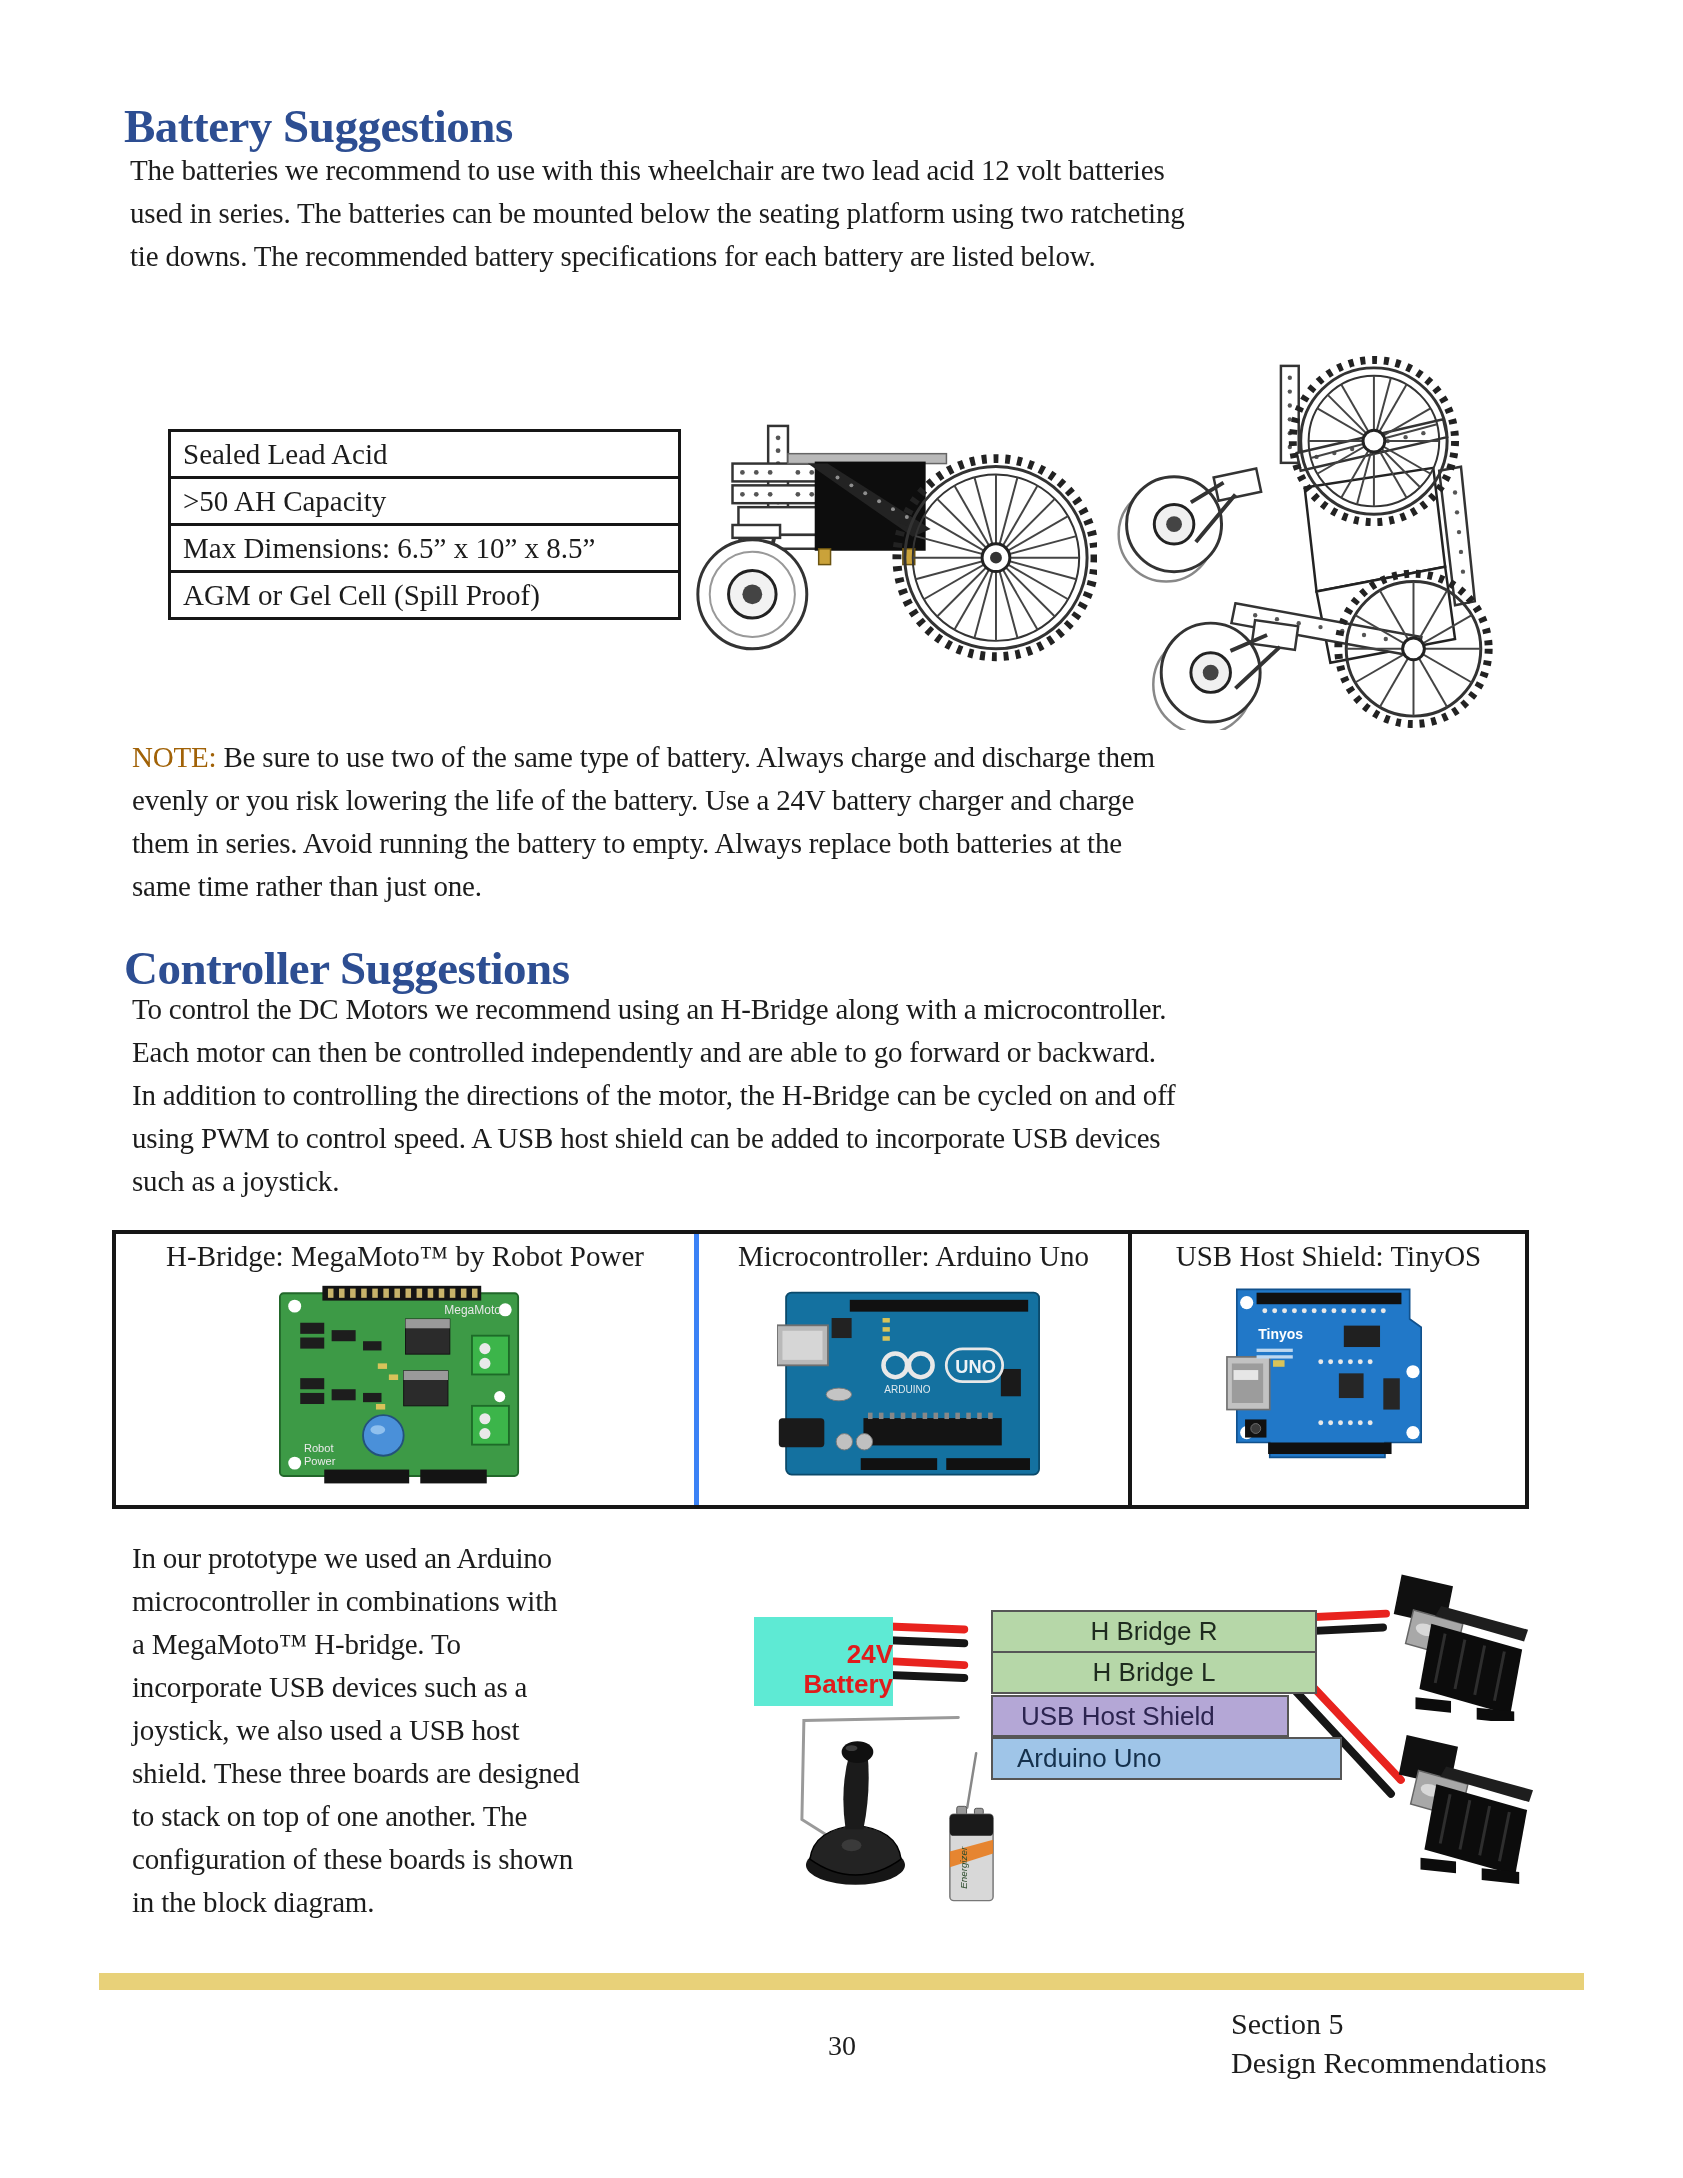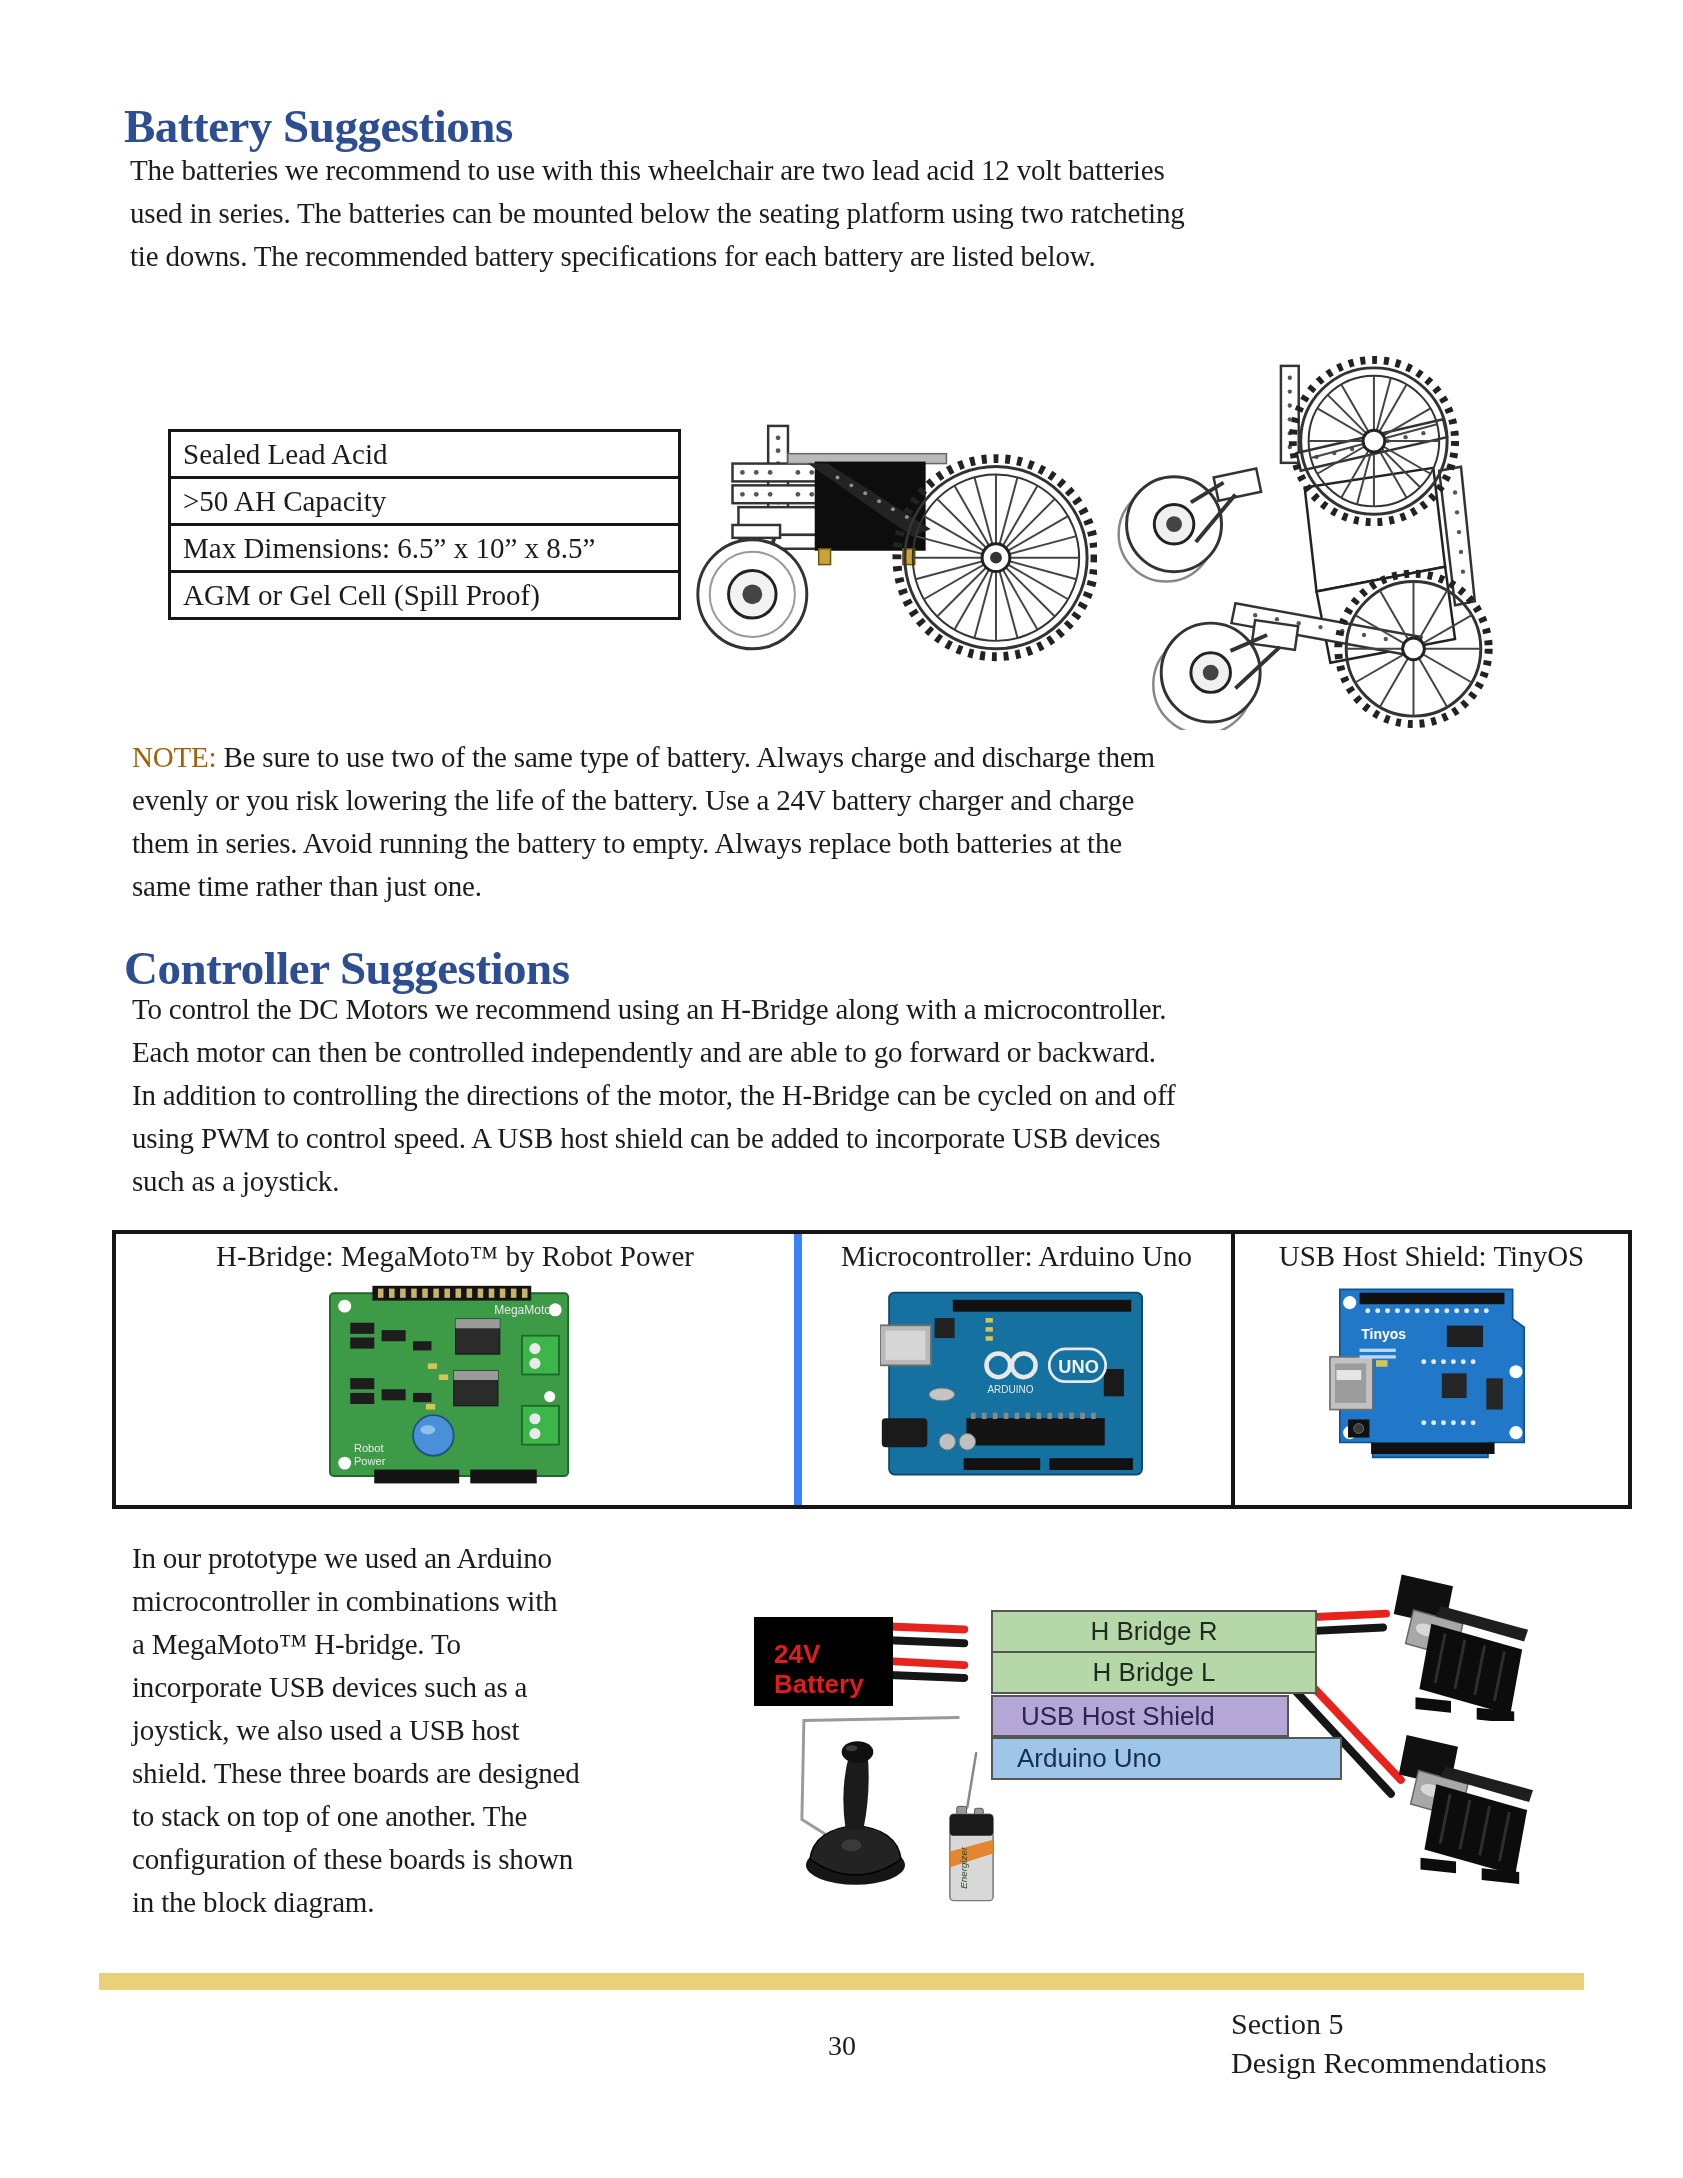--- a/index.html
+++ b/index.html
@@ -10,33 +10,33 @@
   .bodyline{white-space:nowrap;font-size:29px;line-height:43px;letter-spacing:-0.2px;}
   .note-red{color:#a16207;}
   
   .spec-table{border:3px solid #161616;width:507px;background:#fff;}
   .spec-row{height:44px;line-height:44px;font-size:29px;padding-left:12px;border-bottom:3px solid #161616;white-space:nowrap;}
   .spec-row:last-child{border-bottom:none;}
   
   .boards-table{display:flex;border:4px solid #161616;background:#fff;}
   .boards-cell{position:relative;box-sizing:border-box;}
   .boards-cell .hdr{text-align:center;font-size:29px;margin-top:6px;white-space:nowrap;}
-  .bc1{width:686px;border-right:8px solid #3b82f6;}
+  .bc1{width:583px;border-right:5px solid #3b82f6;}
   .bc2{width:433px;border-right:4px solid #161616;}
   .bc3{width:393px;}
   .board-img{display:block;margin:8px auto 0 auto;}
   
   .dg-box{position:absolute;box-sizing:border-box;border:2px solid #565656;
           font-family:"Liberation Sans", sans-serif;font-size:26px;color:#1e2b1e;margin-left:31px;}
   .dg-green{background:#b6d7a8;display:flex;align-items:center;justify-content:center;}
   .dg-purple{background:#b4a7d6;color:#2c2450;display:flex;align-items:center;}
   .dg-blue{background:#9fc5e8;color:#15314d;display:flex;align-items:center;}
-  .battery-box{position:absolute;background:#000000;color:#e01c1c;
+  .battery-box{position:absolute;background:#5eead4;color:#e01c1c;
                font-family:"Liberation Sans", sans-serif;font-weight:bold;font-size:26px;
-               line-height:30px;padding:22px 0 0 20px;box-sizing:border-box;}
+               line-height:30px;padding:22px 0 0 20px;box-sizing:border-box;text-align:right;}
   .yellow-bar{position:absolute;background:#e8d179;}
   .footer-text{font-size:30px;line-height:39px;white-space:nowrap;}
   .pageno{font-size:28px;}
 </style>
 </head>
 <body>
 
 <div class="page">
 
   <h1 class="sec abs" style="left:124px;top:99px;">Battery Suggestions</h1>

